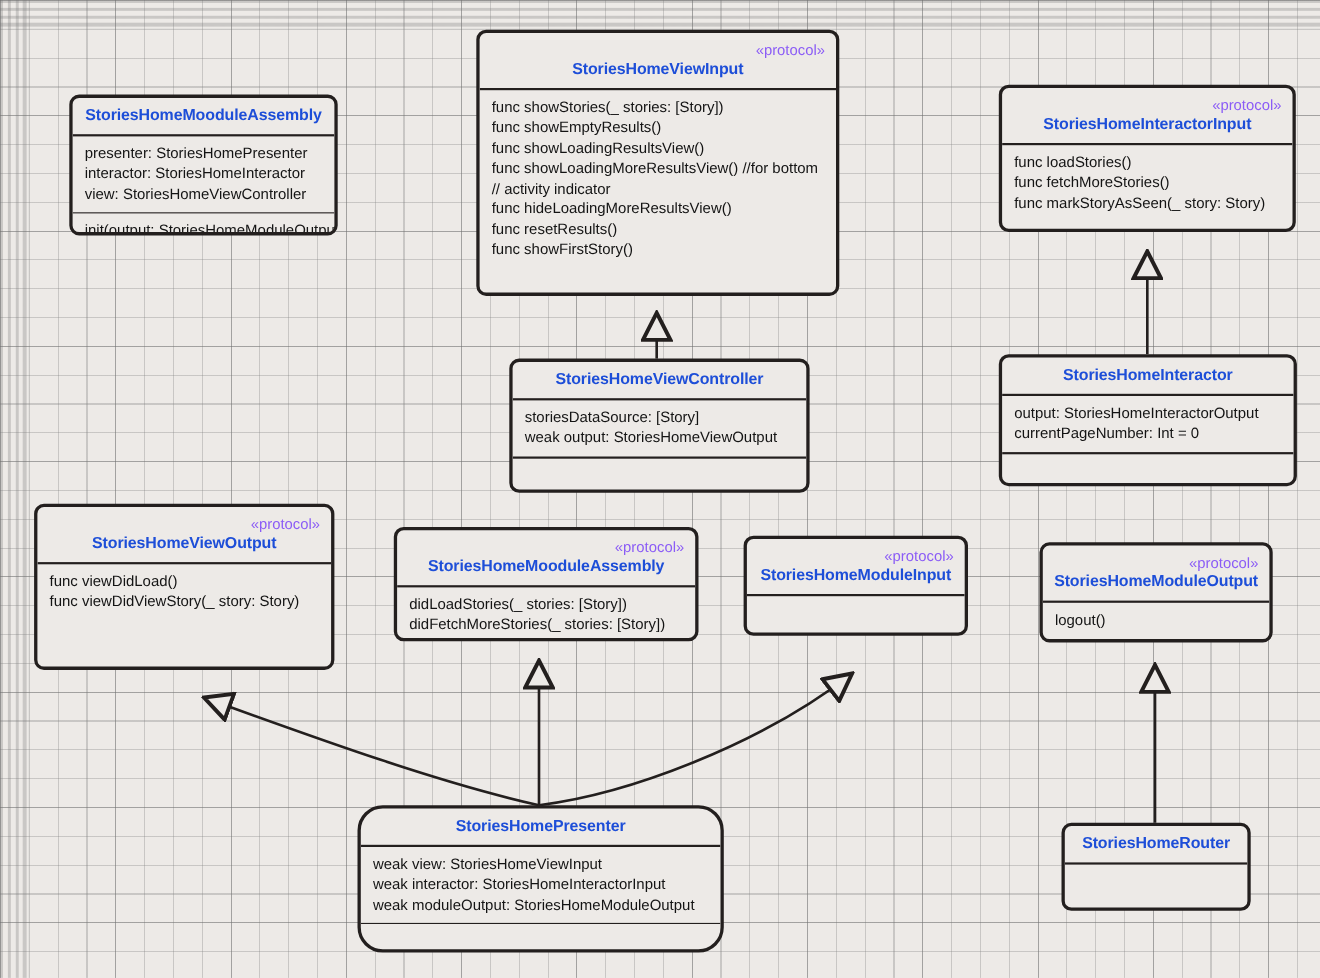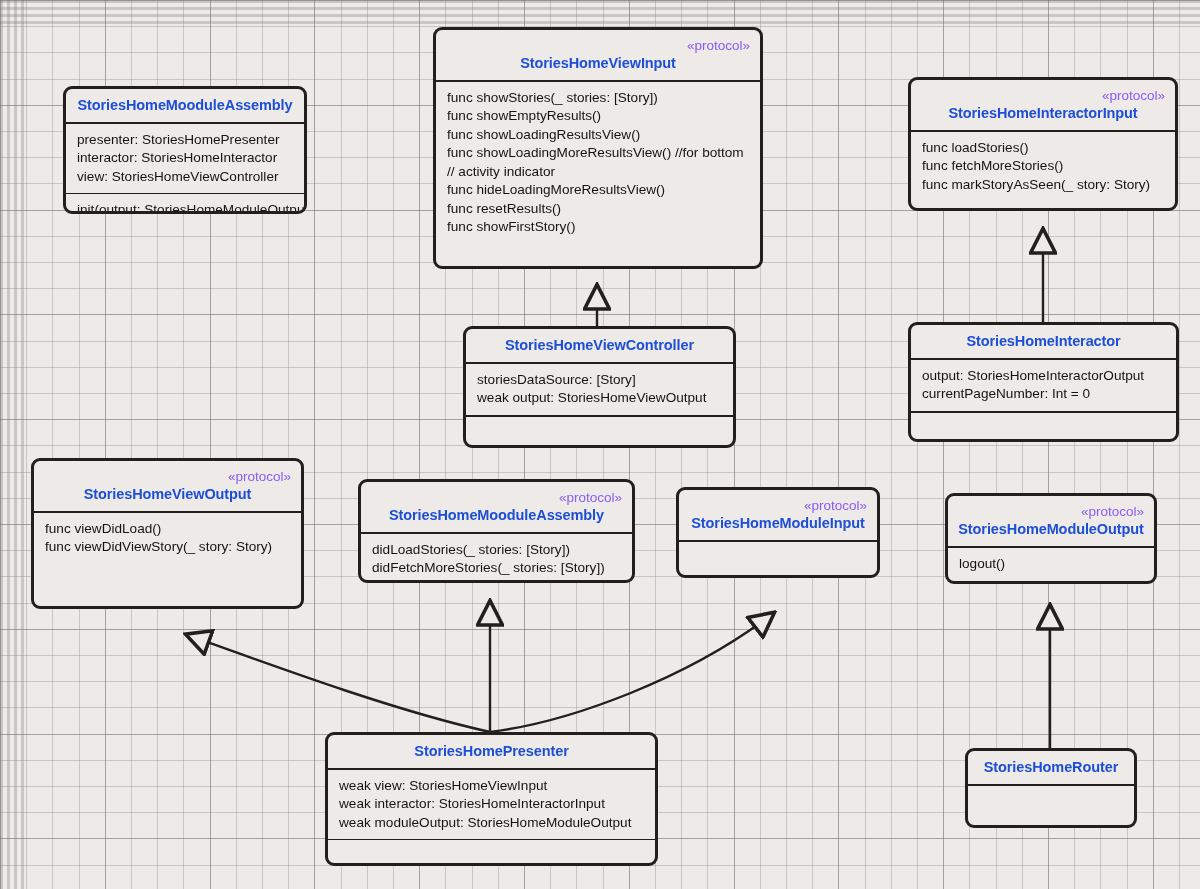--- a/index.html
+++ b/index.html
@@ -265,21 +265,21 @@
     <div class="hdr">
       <div class="stereo">«protocol»</div>
       <div class="cname">StoriesHomeModuleOutput</div>
     </div>
     <div class="sep"></div>
     <div class="compart">
       <div class="row">logout()</div>
     </div>
   </div>
 
-  <div class="uml-box" style="left:325px; top:732px; width:333px; height:134px;">
+  <div class="uml-box" style="left:325px; top:732px; width:333px; height:134px;border-radius:23px;">
     <div class="hdr">
       <div class="cname">StoriesHomePresenter</div>
     </div>
     <div class="sep"></div>
     <div class="compart">
       <div class="row">weak view: StoriesHomeViewInput</div>
       <div class="row">weak interactor: StoriesHomeInteractorInput</div>
       <div class="row">weak moduleOutput: StoriesHomeModuleOutput</div>
     </div>
     <div class="sep-thin"></div>

